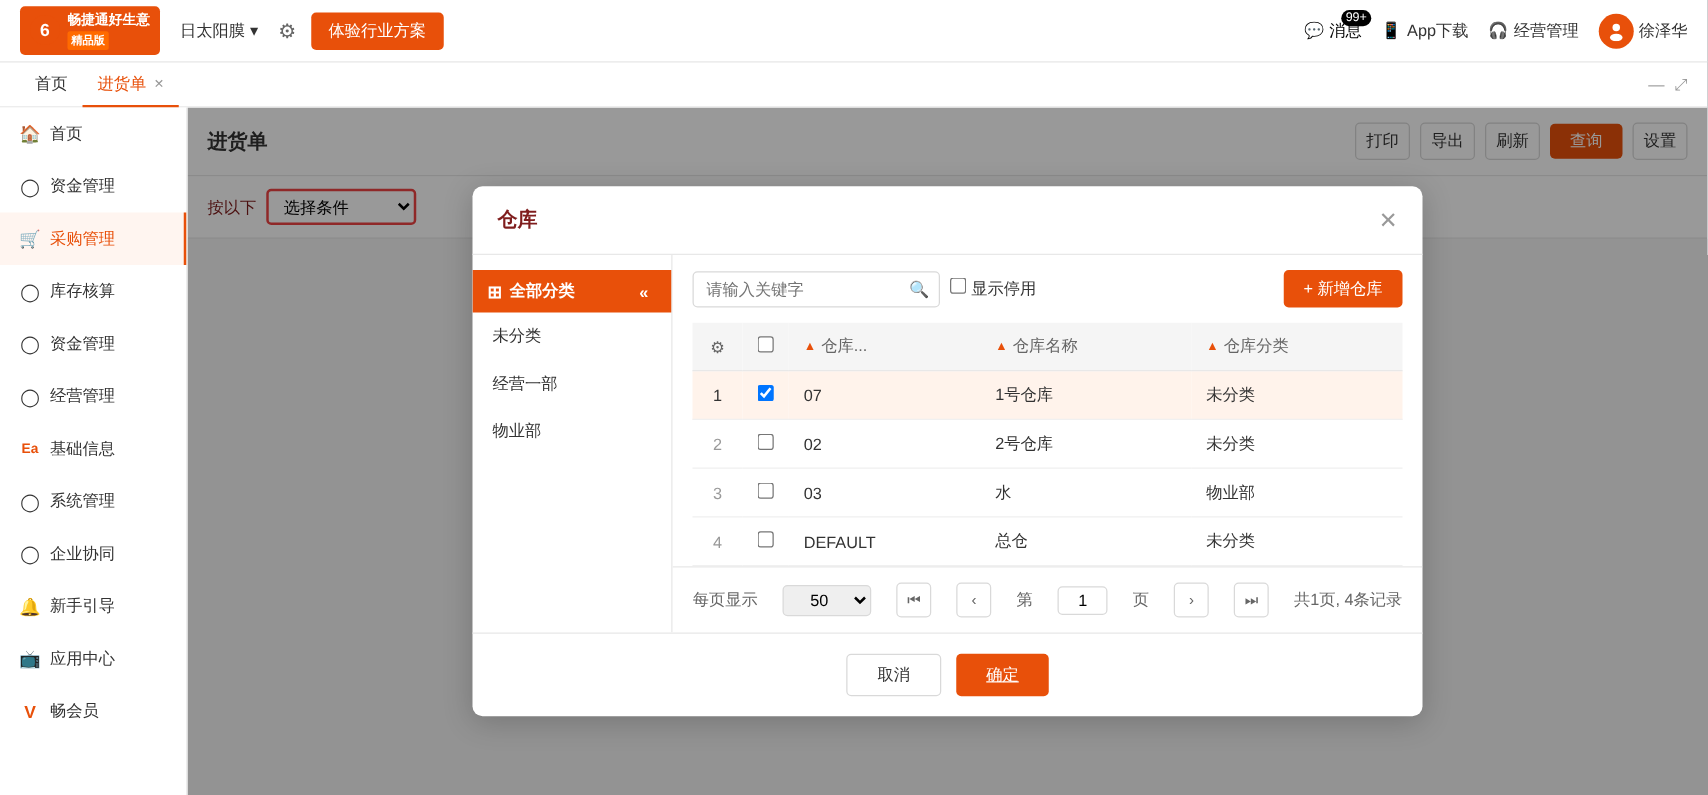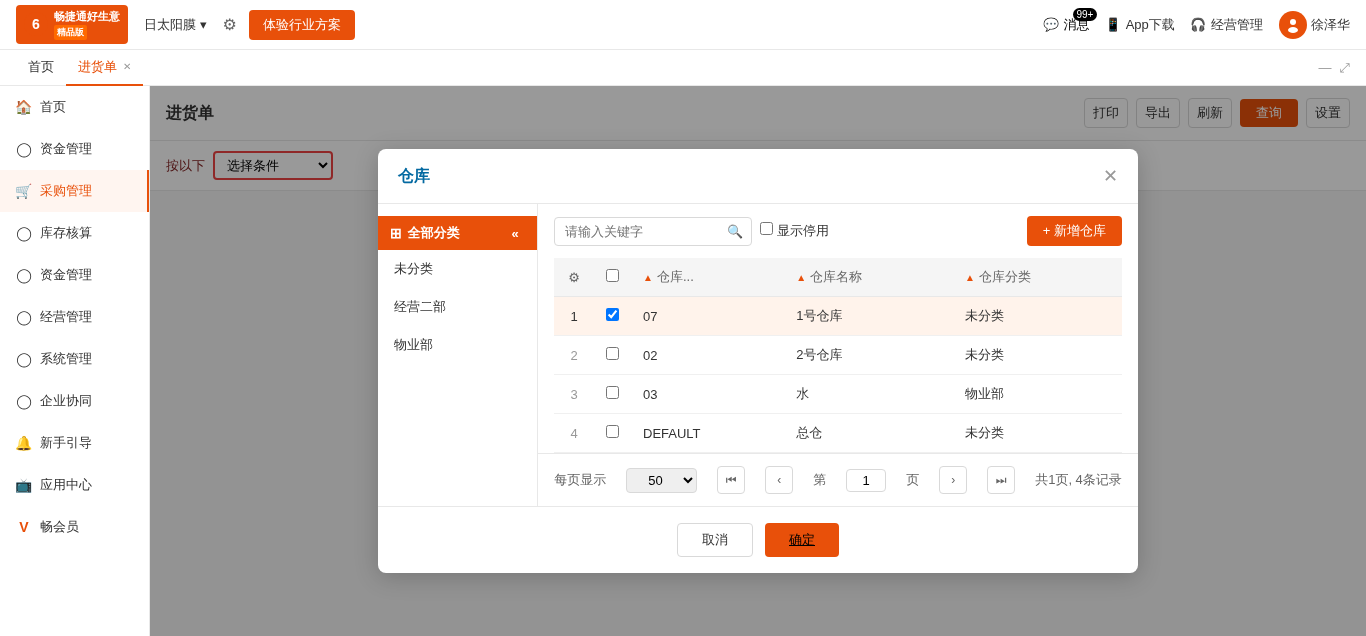--- a/index.html
+++ b/index.html
@@ -48,21 +48,21 @@
     .filter-row { background: #fff; padding: 10px 16px; display: flex; align-items: center; gap: 8px; border-bottom: 1px solid #e8e8e8; flex-wrap: wrap; }
     .filter-label { color: #7f1d1d; font-size: 13px; }
     .filter-select { border: 2px solid #ef4444; border-radius: 4px; padding: 4px 8px; background: #fff; font-size: 13px; min-width: 120px; }
 
     
     .overlay { position: absolute; top: 0; left: 0; right: 0; bottom: 0; background: rgba(0,0,0,0.4); z-index: 100; display: flex; align-items: center; justify-content: center; }
 
     
     .modal { background: #fff; border-radius: 8px; width: 760px; max-height: 560px; display: flex; flex-direction: column; box-shadow: 0 4px 24px rgba(0,0,0,0.2); }
     .modal-header { display: flex; align-items: center; justify-content: space-between; padding: 16px 20px; border-bottom: 1px solid #e8e8e8; }
-    .modal-title { font-size: 16px; font-weight: bold; color: #0369a1; }
+    .modal-title { font-size: 16px; font-weight: bold; color: #7f1d1d; }
     .modal-close { cursor: pointer; color: #999; font-size: 18px; }
     .modal-body { display: flex; flex: 1; overflow: hidden; }
 
     
     .modal-sidebar { width: 160px; border-right: 1px solid #e8e8e8; padding: 12px 0; flex-shrink: 0; }
     .modal-sidebar-header { display: flex; align-items: center; gap: 6px; padding: 8px 12px; background: #e8500a; color: #fff; font-size: 13px; font-weight: bold; cursor: pointer; }
     .modal-sidebar-item { padding: 10px 16px; cursor: pointer; color: #333; font-size: 13px; }
     .modal-sidebar-collapse { display: flex; align-items: center; justify-content: center; width: 20px; margin-left: auto; cursor: pointer; }
 
     
@@ -89,21 +89,21 @@
     .pagination-label { color: #666; font-size: 13px; }
     .pagination-select { border: 1px solid #d9d9d9; border-radius: 4px; padding: 3px 17px; font-size: 13px; }
     .pagination-btn { border: 1px solid #d9d9d9; background: #fff; width: 28px; height: 28px; display: flex; align-items: center; justify-content: center; cursor: pointer; border-radius: 4px; color: #666; font-size: 12px; }
     .pagination-btn:disabled { color: #ccc; cursor: not-allowed; }
     .pagination-input { border: 1px solid #d9d9d9; border-radius: 4px; padding: 3px 6px; width: 40px; text-align: center; font-size: 13px; }
     .pagination-info { color: #666; font-size: 13px; text-align: right; }
 
     
     .modal-footer { display: flex; justify-content: center; gap: 12px; padding: 16px; border-top: 1px solid #e8e8e8; }
     .btn-cancel { border: 1px solid #d9d9d9; background: #fff; padding: 7px 24px; border-radius: 4px; cursor: pointer; font-size: 13px; color: #333; }
-    .btn-confirm { background: #e8500a; border: none; color: #000000; padding: 7px 24px; border-radius: 4px; cursor: pointer; font-size: 13px; text-decoration: underline; }
+    .btn-confirm { background: #e8500a; border: none; color: #ffffff; padding: 7px 24px; border-radius: 4px; cursor: pointer; font-size: 13px; text-decoration: underline; }
   </style>
 </head>
 <body>
 
 <div class="header">
   <div class="header-logo">
     <div class="header-logo-icon">6</div>
     <div>
       <div style="font-size:11px;line-height:1.3;">畅捷通好生意</div>
       <div style="font-size:9px;background:#ff6a00;color:#fff;padding:1px 3px;border-radius:2px;display:inline-block;">精品版</div>
@@ -178,20 +178,24 @@
       <span class="sidebar-item-icon">◯</span>
       <span>库存核算</span>
     </div>
     <div class="sidebar-item">
       <span class="sidebar-item-icon">◯</span>
       <span>资金管理</span>
     </div>
     <div class="sidebar-item">
       <span class="sidebar-item-icon">◯</span>
       <span>经营管理</span>
+    </div>
+    <div class="sidebar-item">
+      <span class="sidebar-item-icon" style="font-size:11px;font-weight:bold;color:#e8500a;">Ea</span>
+      <span>基础信息</span>
     </div>
     <div class="sidebar-item">
       <span class="sidebar-item-icon">◯</span>
       <span>系统管理</span>
     </div>
     <div class="sidebar-item">
       <span class="sidebar-item-icon">◯</span>
       <span>企业协同</span>
     </div>
     <div class="sidebar-item">
@@ -238,21 +242,21 @@
 
         <div class="modal-body">
 
           <div class="modal-sidebar">
             <div class="modal-sidebar-header">
               <span style="font-size:14px;">⊞</span>
               <span>全部分类</span>
               <span class="modal-sidebar-collapse">«</span>
             </div>
             <div class="modal-sidebar-item">未分类</div>
-            <div class="modal-sidebar-item">经营二部</div>
+            <div class="modal-sidebar-item">经营一部</div>
             <div class="modal-sidebar-item">物业部</div>
           </div>
 
           <div class="modal-main">
 
             <div class="modal-toolbar">
               <div style="position:relative;display:flex;align-items:center;">
                 <input type="text" class="modal-search-input" placeholder="请输入关键字" style="">
                 <span style="position:absolute;right:8px;color:#999;cursor:pointer;">🔍</span>
               </div>

